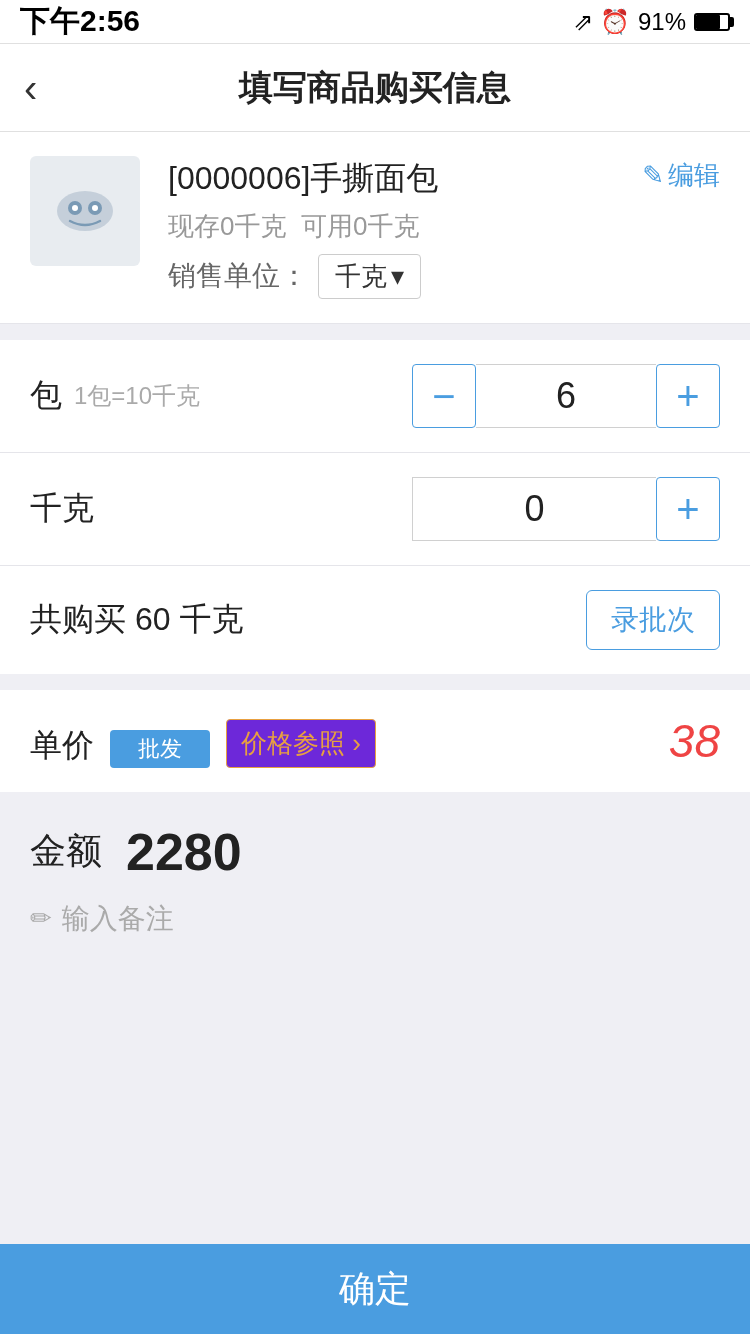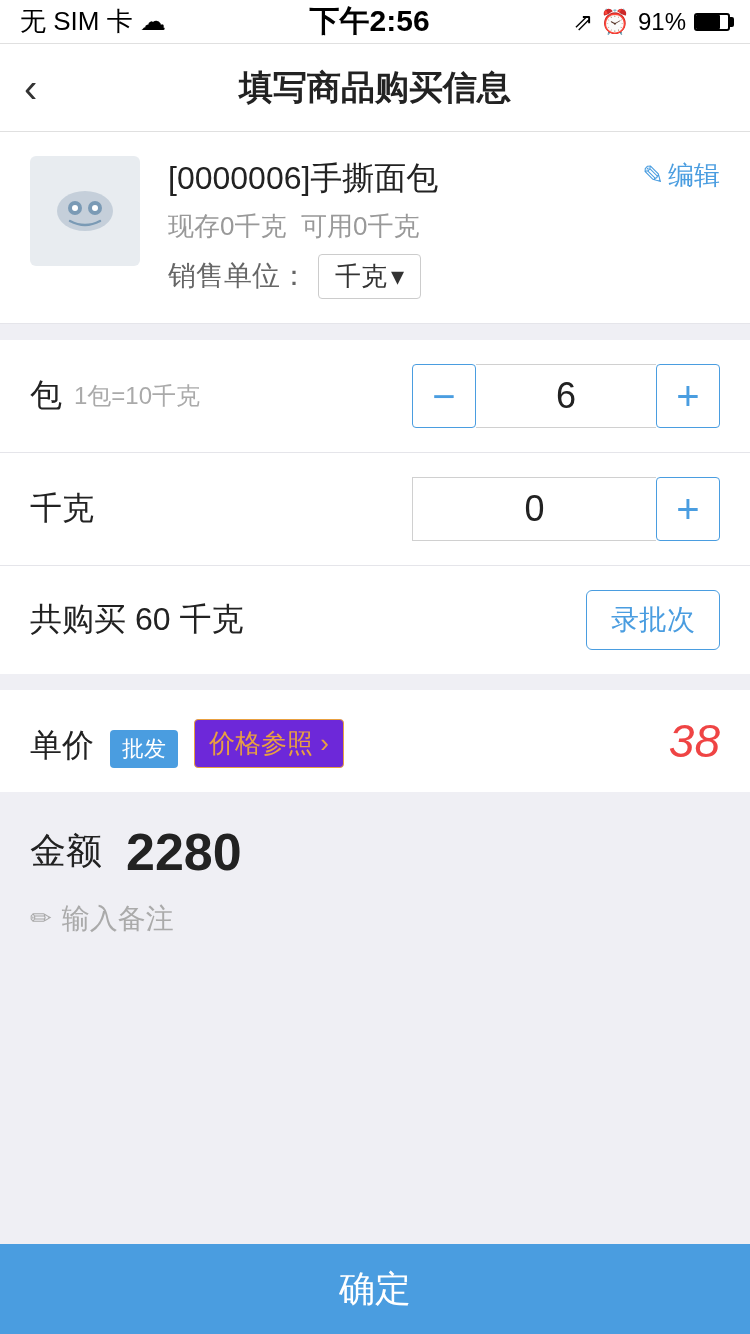--- a/index.html
+++ b/index.html
@@ -222,21 +222,21 @@
       gap: 16px;
     }
     .price-label {
       font-size: 32px;
       color: #222;
     }
     .price-tag {
       background: #4a9de0;
       color: #fff;
       font-size: 22px;
-      padding: 4px 12px;
+      padding: 4px 28px;
       border-radius: 4px;
     }
     .price-ref-btn {
       border: 1.5px solid #e8a040;
       border-radius: 4px;
       padding: 6px 14px;
       color: #e8a040;
       font-size: 26px;
       background: #6d28d9;
       display: flex;
@@ -299,23 +299,20 @@
     .main-content {
       padding-bottom: 90px;
     }
   </style>
 </head>
 <body>
 
 <div class="main-content">
 
   <div class="status-bar">
-    <div class="status-left">
-      <span>无 SIM 卡 ☁</span>
-    </div>
     <div class="status-center">下午2:56</div>
     <div class="status-right">
       <span>⇗ ⏰ </span>
       <span>91%</span>
       <span style="display:inline-block;width:36px;height:18px;border:2px solid #000;border-radius:3px;position:relative;vertical-align:middle;">
         <span style="display:block;width:76%;height:100%;background:#000;border-radius:1px;"></span>
         <span style="position:absolute;right:-6px;top:50%;transform:translateY(-50%);width:4px;height:10px;background:#000;border-radius:0 2px 2px 0;"></span>
       </span>
     </div>
   </div>

